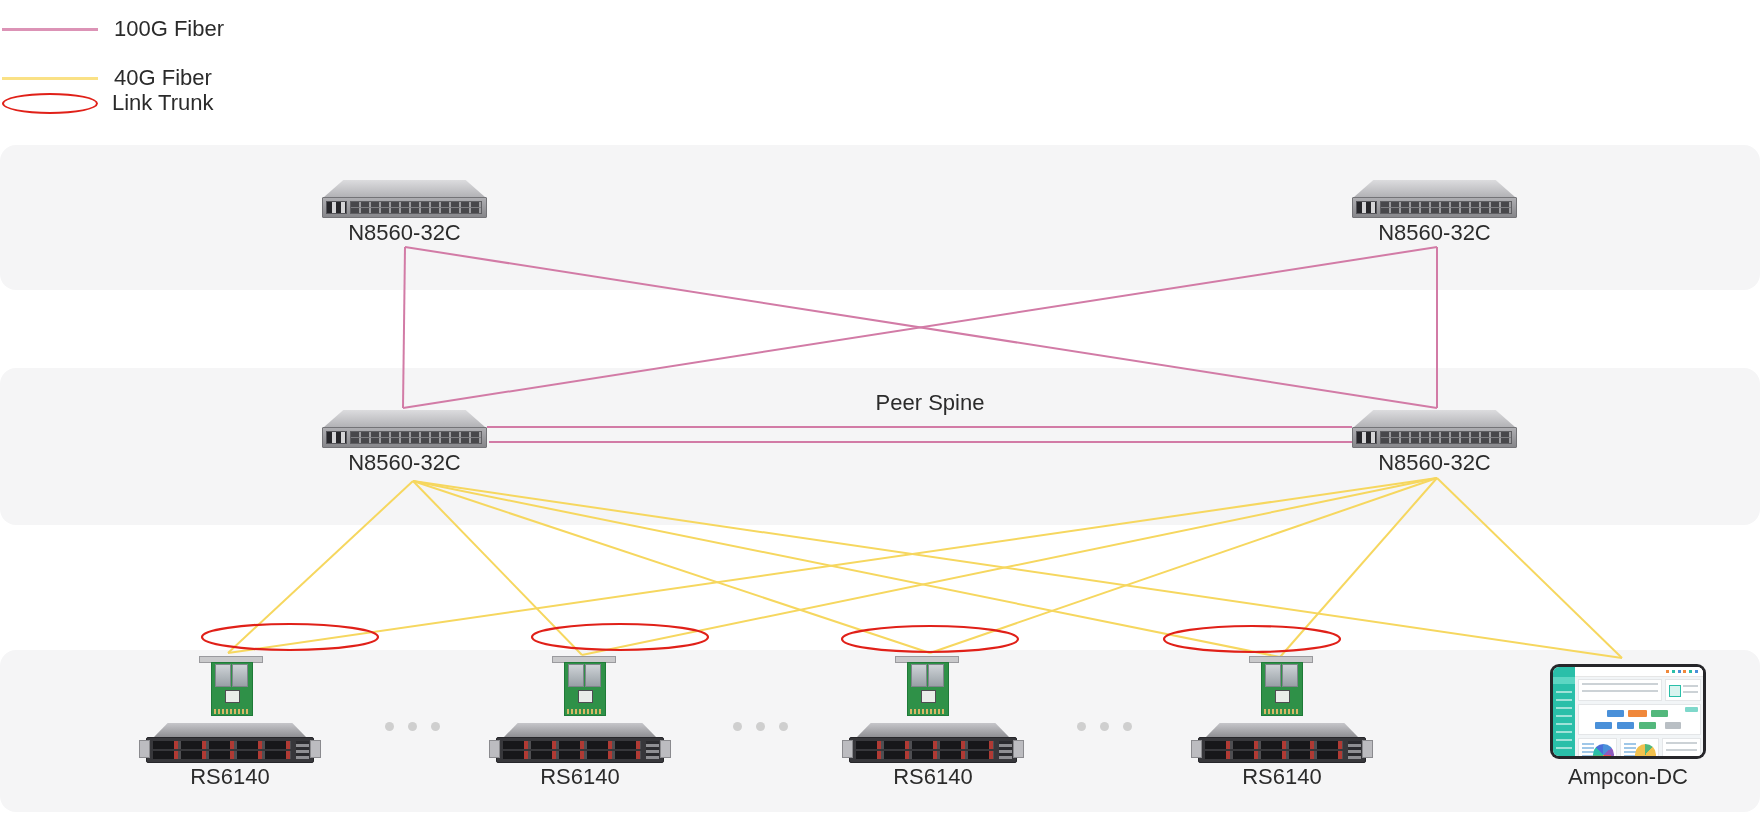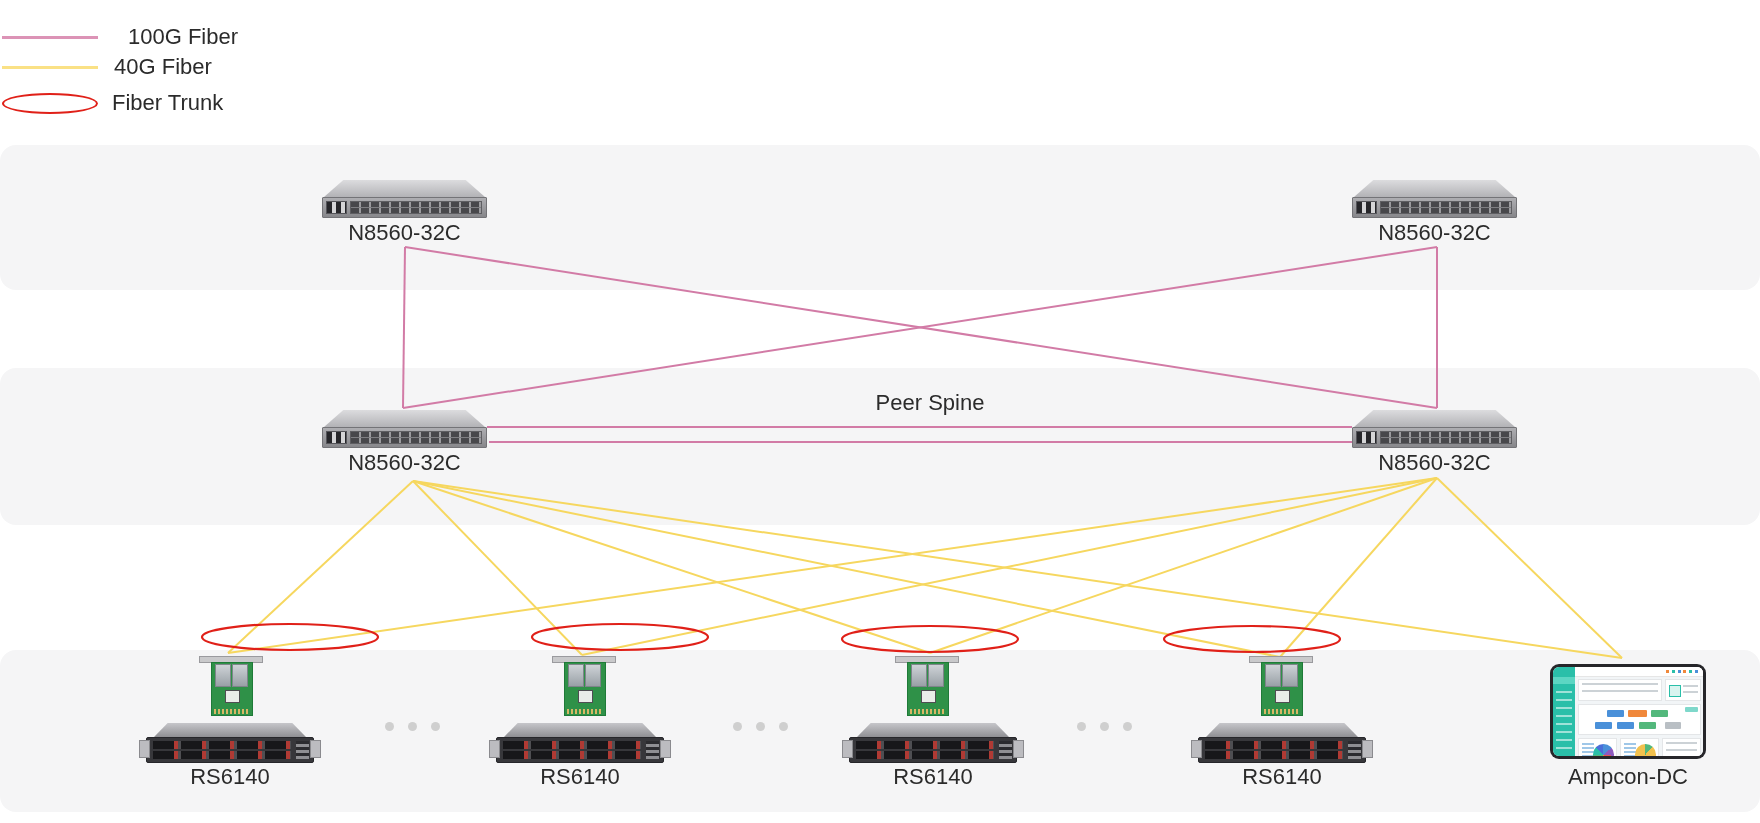--- a/index.html
+++ b/index.html
@@ -145,31 +145,31 @@
     <line x1="1437" y1="478" x2="930" y2="653" stroke="#f6d75f" stroke-width="2"></line>
     <line x1="1437" y1="478" x2="1280" y2="657" stroke="#f6d75f" stroke-width="2"></line>
     <line x1="1437" y1="478" x2="1622" y2="658" stroke="#f6d75f" stroke-width="2"></line>
 
     <ellipse cx="290" cy="637" rx="88" ry="13" fill="none" stroke="#e02018" stroke-width="2.2"></ellipse>
     <ellipse cx="620" cy="637" rx="88" ry="13" fill="none" stroke="#e02018" stroke-width="2.2"></ellipse>
     <ellipse cx="930" cy="639" rx="88" ry="13" fill="none" stroke="#e02018" stroke-width="2.2"></ellipse>
     <ellipse cx="1252" cy="639" rx="88" ry="13" fill="none" stroke="#e02018" stroke-width="2.2"></ellipse>
   </svg>
 
-  <div class="legend-row" style="top:20px;gap:14px;">
+  <div class="legend-row" style="top:12px;">
     <div class="lg-line lg-line-pink"></div>
     <div class="lg-label">100G Fiber</div>
   </div>
-  <div class="legend-row" style="top:50px;">
+  <div class="legend-row" style="top:61px;">
     <div class="lg-line lg-line-yellow"></div>
     <div class="lg-label">40G Fiber</div>
   </div>
   <div class="legend-row" style="top:86px;">
     <div class="lg-ellipse"></div>
-    <div class="lg-label">Fiber Trunk</div>
+    <div class="lg-label">Link Trunk</div>
   </div>
 
   <div class="switch" style="left:322px;top:180px;">
     <div class="sw-top"></div>
     <div class="sw-front">
       <div class="sw-mgmt"></div>
       <div class="sw-ports"></div>
     </div>
   </div>
   <div class="dev-label" style="left:322px;top:222px;width:165px;">N8560-32C</div>

